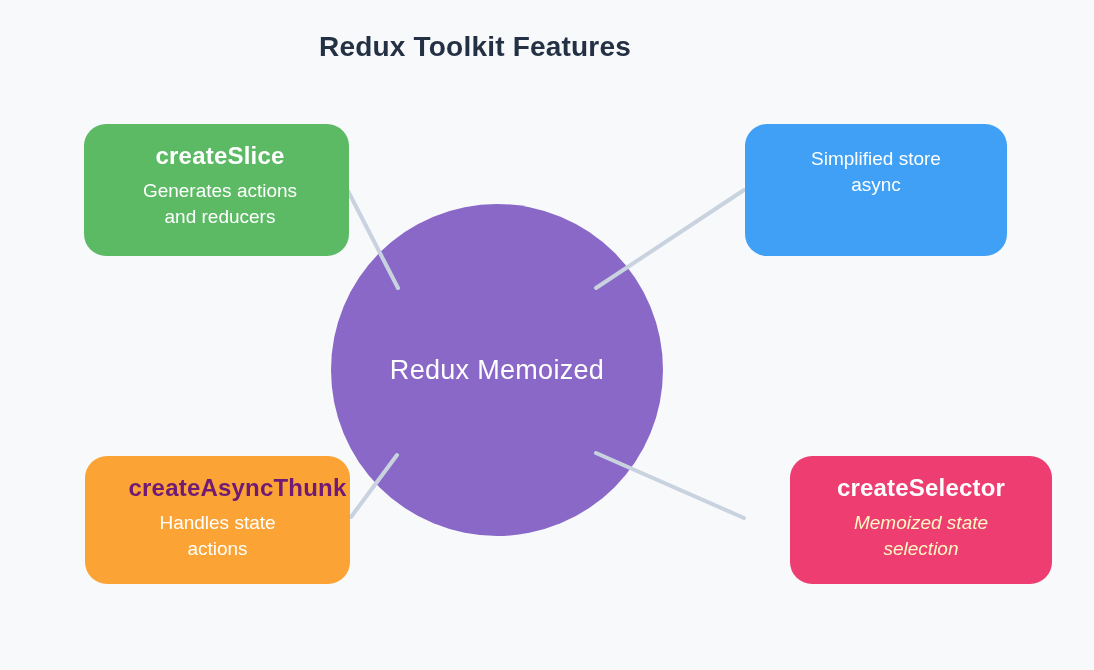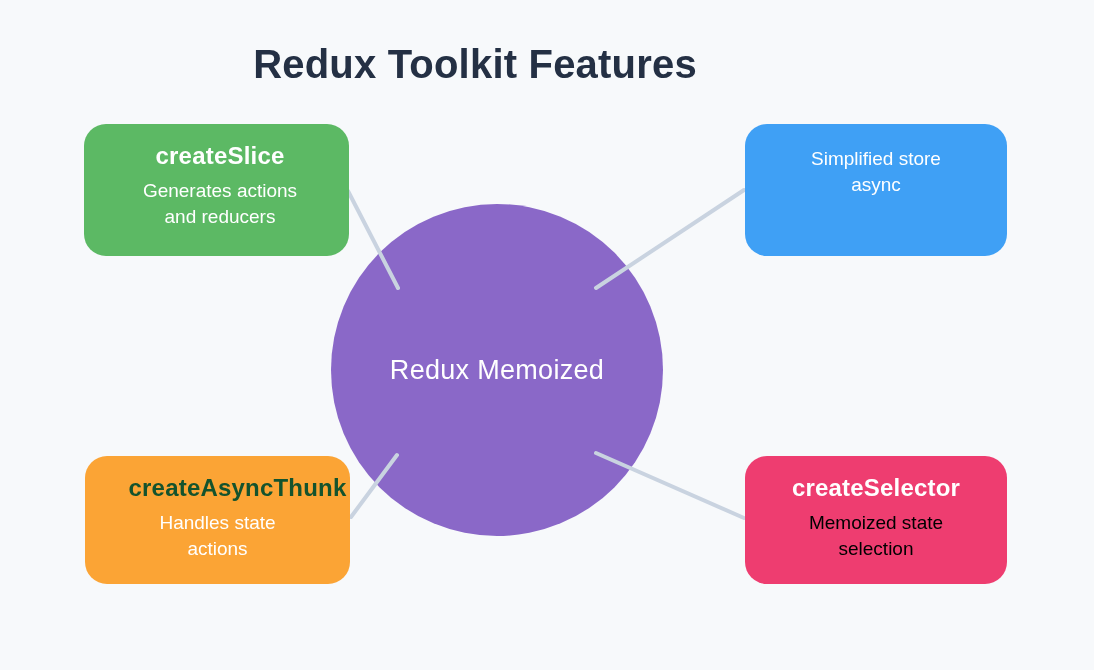--- a/index.html
+++ b/index.html
@@ -8,24 +8,24 @@
     -webkit-font-smoothing: antialiased;
   }
   #canvas {
     position: relative;
     width: 1094px;
     height: 670px;
     overflow: hidden;
   }
   .page-title {
     position: absolute;
-    top: 17px;
+    top: 8px;
     left: 475px;
     transform: translateX(-50%);
-    font-size: 40px;
+    font-size: 28px;
     line-height: 40px;
     font-weight: 700;
     white-space: nowrap;
     letter-spacing: 0.2px;
   }
   .center-circle {
     position: absolute;
     left: 331px;
     top: 204px;
     width: 332px;
@@ -100,22 +100,22 @@
   <div class="node top-left" style="background-color: rgb(92, 185, 100); padding-left: 7px;">
     <div class="node-title" style="color: rgb(255, 255, 255);">createSlice</div>
     <div class="node-desc" style="color: rgb(255, 255, 255);">Generates actions and reducers</div>
   </div>
 
   <div class="node top-right" style="background-color: rgb(63, 160, 245);">
     <div class="node-desc" style="color: rgb(255, 255, 255);">Simplified store async</div>
   </div>
 
   <div class="node bottom-left" style="background-color: rgb(251, 164, 53);">
-    <div class="node-title" style="color: #14532d; padding-left: 40px;">createAsyncThunk</div>
+    <div class="node-title" style="color: #701a75; padding-left: 40px;">createAsyncThunk</div>
     <div class="node-desc" style="color: rgb(255, 255, 255);">Handles state actions</div>
   </div>
 
-  <div class="node bottom-right" style="background-color: rgb(238, 61, 112);">
+  <div class="node bottom-right" style="background-color: rgb(238, 61, 112); margin-left: 45px;">
     <div class="node-title" style="color: rgb(255, 255, 255);">createSelector</div>
-    <div class="node-desc" style="color: #000000;">Memoized state selection</div>
+    <div class="node-desc" style="color: #fef9c3; font-style: italic;">Memoized state selection</div>
   </div>
 
 </div>
 
 </body></html>

